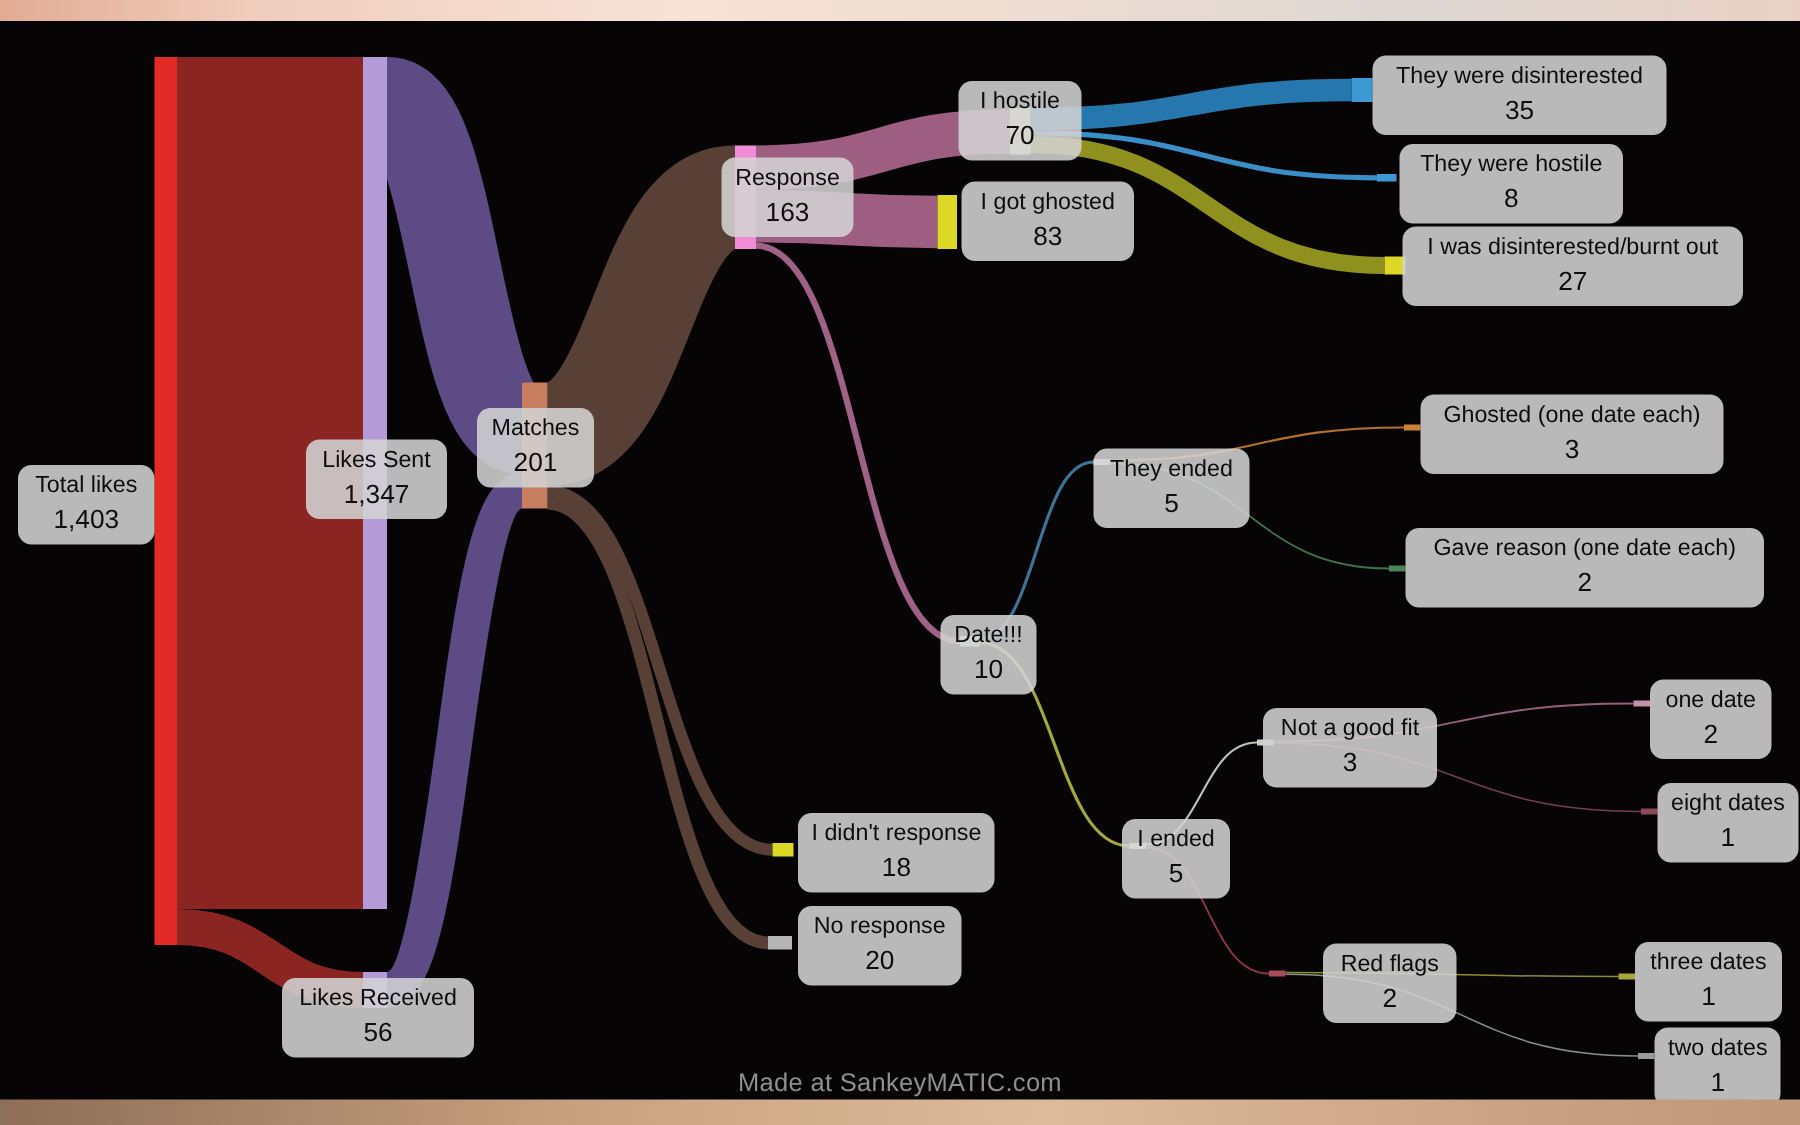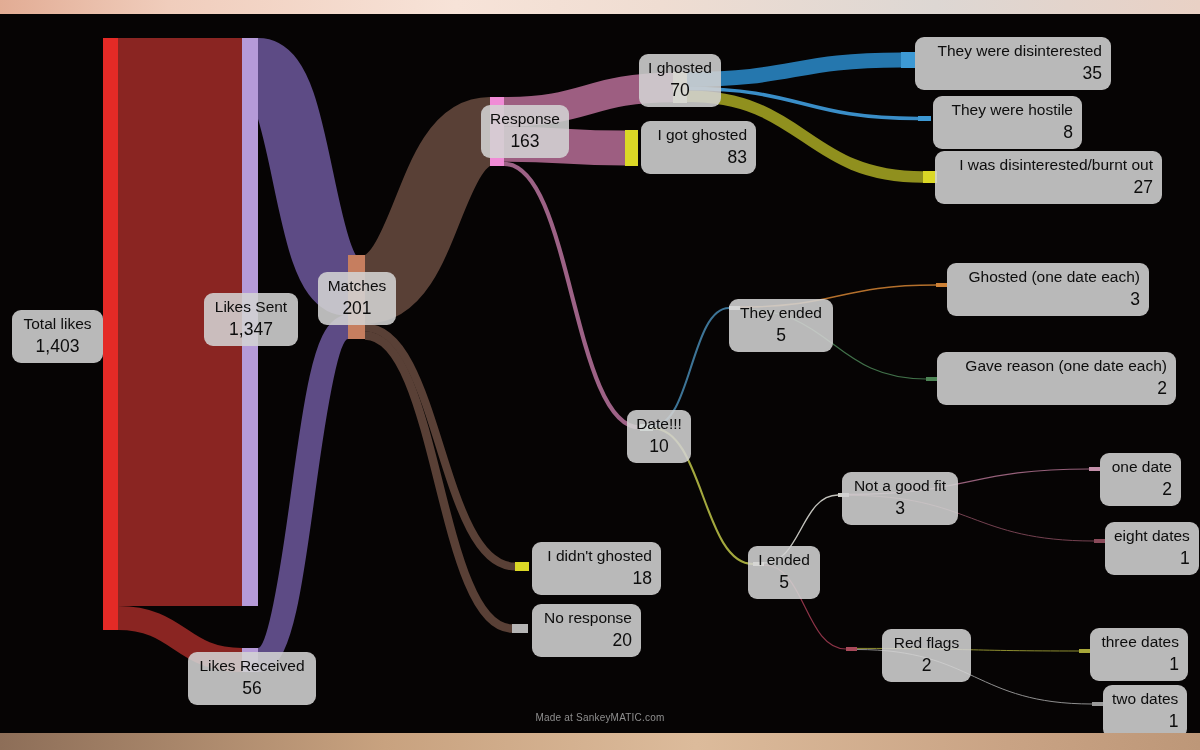--- a/index.html
+++ b/index.html
@@ -17,24 +17,24 @@
   #labels{position:absolute;left:0;top:0;width:1200px;height:750px;}
   .box{
     position:absolute;box-sizing:border-box;
     background:rgba(211,211,211,0.88);
     border-radius:9px;padding:3px 9px 5px;
     color:#0d0d0d;white-space:nowrap;
   }
   .box .lbl{display:block;font-size:15.5px;line-height:21px;}
   .box .val{display:block;font-size:17.5px;line-height:24px;}
   .box.align-c{text-align:center;}
-  .box.align-l{text-align:right;}
+  .box.align-l{text-align:center;}
   #credit{
     position:absolute;left:0;right:0;top:712px;text-align:center;
-    color:#8f8f8f;font-size:10px;letter-spacing:0.2px;
+    color:#8f8f8f;font-size:17px;letter-spacing:0.2px;
   }
 </style>
 </head>
 <body>
 
 <div id="stage">
   <div class="frame top"></div>
   <svg id="flow-svg" width="1200" height="750">
       <path d="M 118,322 C 180,322 180,322 242,322" stroke="#8a2522" stroke-width="568" fill="none" stroke-linecap="butt"></path>
       <path d="M 118,618 C 180,618 180,660 242,660" stroke="#8a2522" stroke-width="24" fill="none" stroke-linecap="butt"></path>
@@ -98,33 +98,33 @@
       </div>
       <div class="box align-c" style="left: 318px; top: 272px; min-width: 78px;">
         <span class="lbl">Matches</span>
         <span class="val">201</span>
       </div>
       <div class="box align-c" style="left: 453px; top: 105px; min-width: 88px; margin-left: 28px;">
         <span class="lbl">Response</span>
         <span class="val">163</span>
       </div>
       <div class="box align-c" style="left: 639px; top: 54px; min-width: 82px;">
-        <span class="lbl">I ghosted</span>
+        <span class="lbl">I hostile</span>
         <span class="val">70</span>
       </div>
       <div class="box align-l" style="left: 641px; top: 121px; min-width: 115px;">
         <span class="lbl">I got ghosted</span>
         <span class="val">83</span>
       </div>
       <div class="box align-c" style="left: 627px; top: 410px; min-width: 64px;">
         <span class="lbl">Date!!!</span>
         <span class="val">10</span>
       </div>
       <div class="box align-l" style="left: 532px; top: 542px; min-width: 129px;">
-        <span class="lbl">I didn't ghosted</span>
+        <span class="lbl">I didn't response</span>
         <span class="val">18</span>
       </div>
       <div class="box align-l" style="left: 532px; top: 604px; min-width: 109px;">
         <span class="lbl">No response</span>
         <span class="val">20</span>
       </div>
       <div class="box align-l" style="left: 915px; top: 37px; min-width: 196px;">
         <span class="lbl">They were disinterested</span>
         <span class="val">35</span>
       </div>

